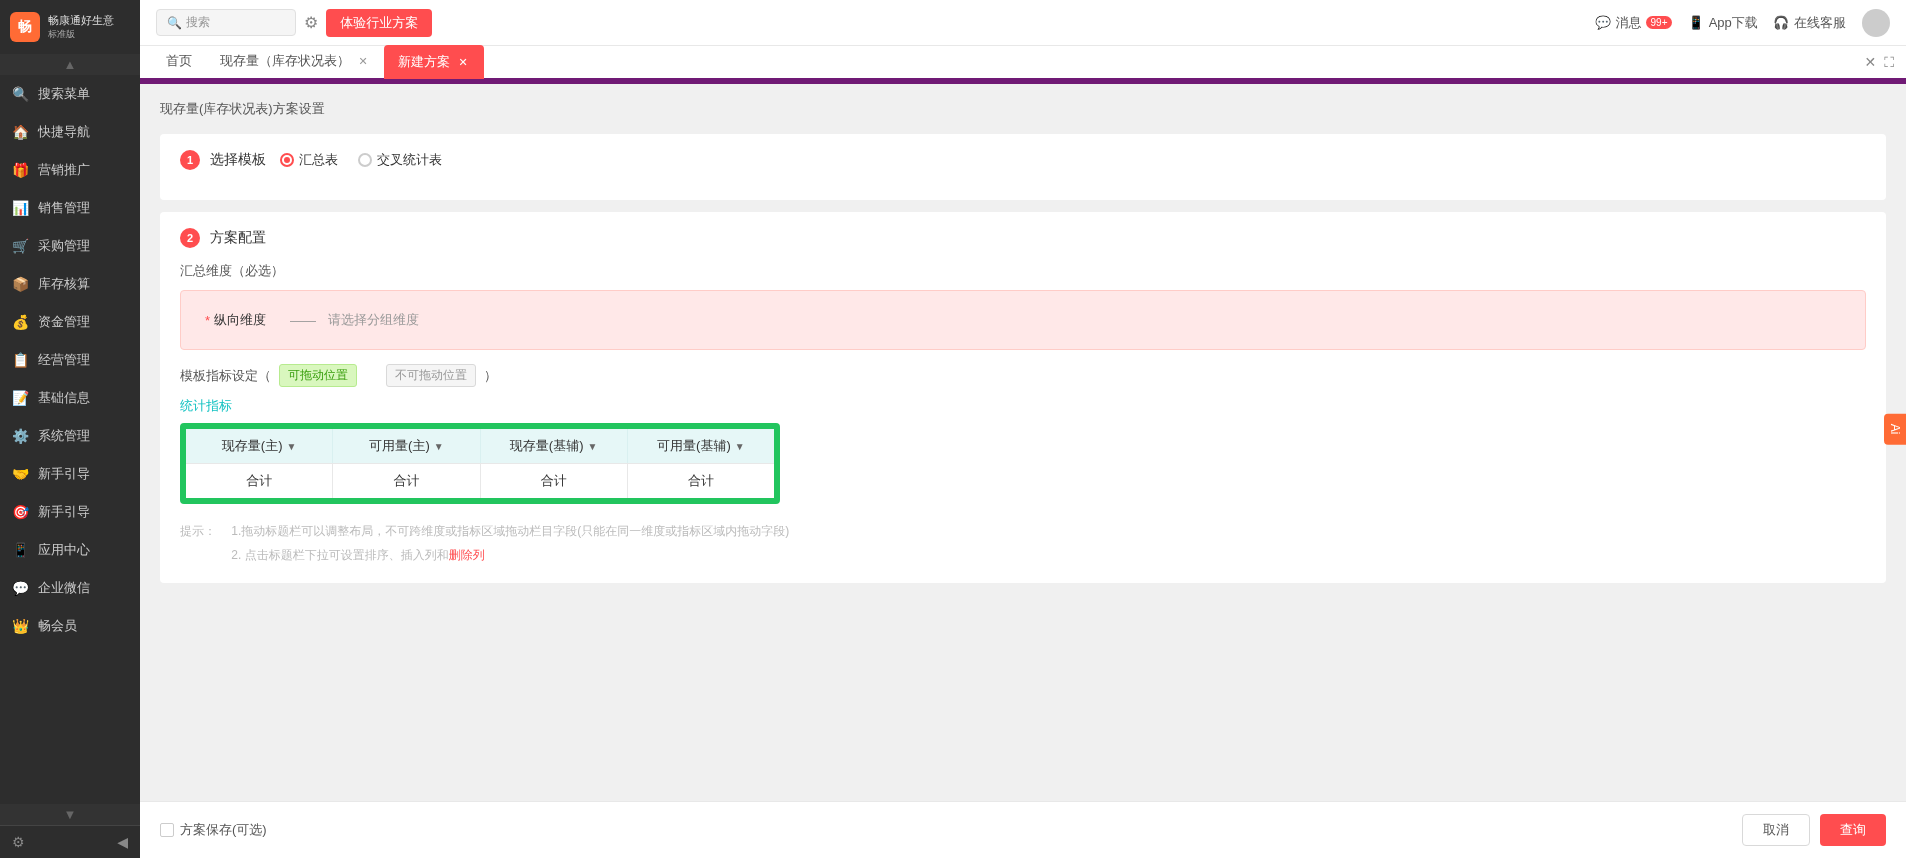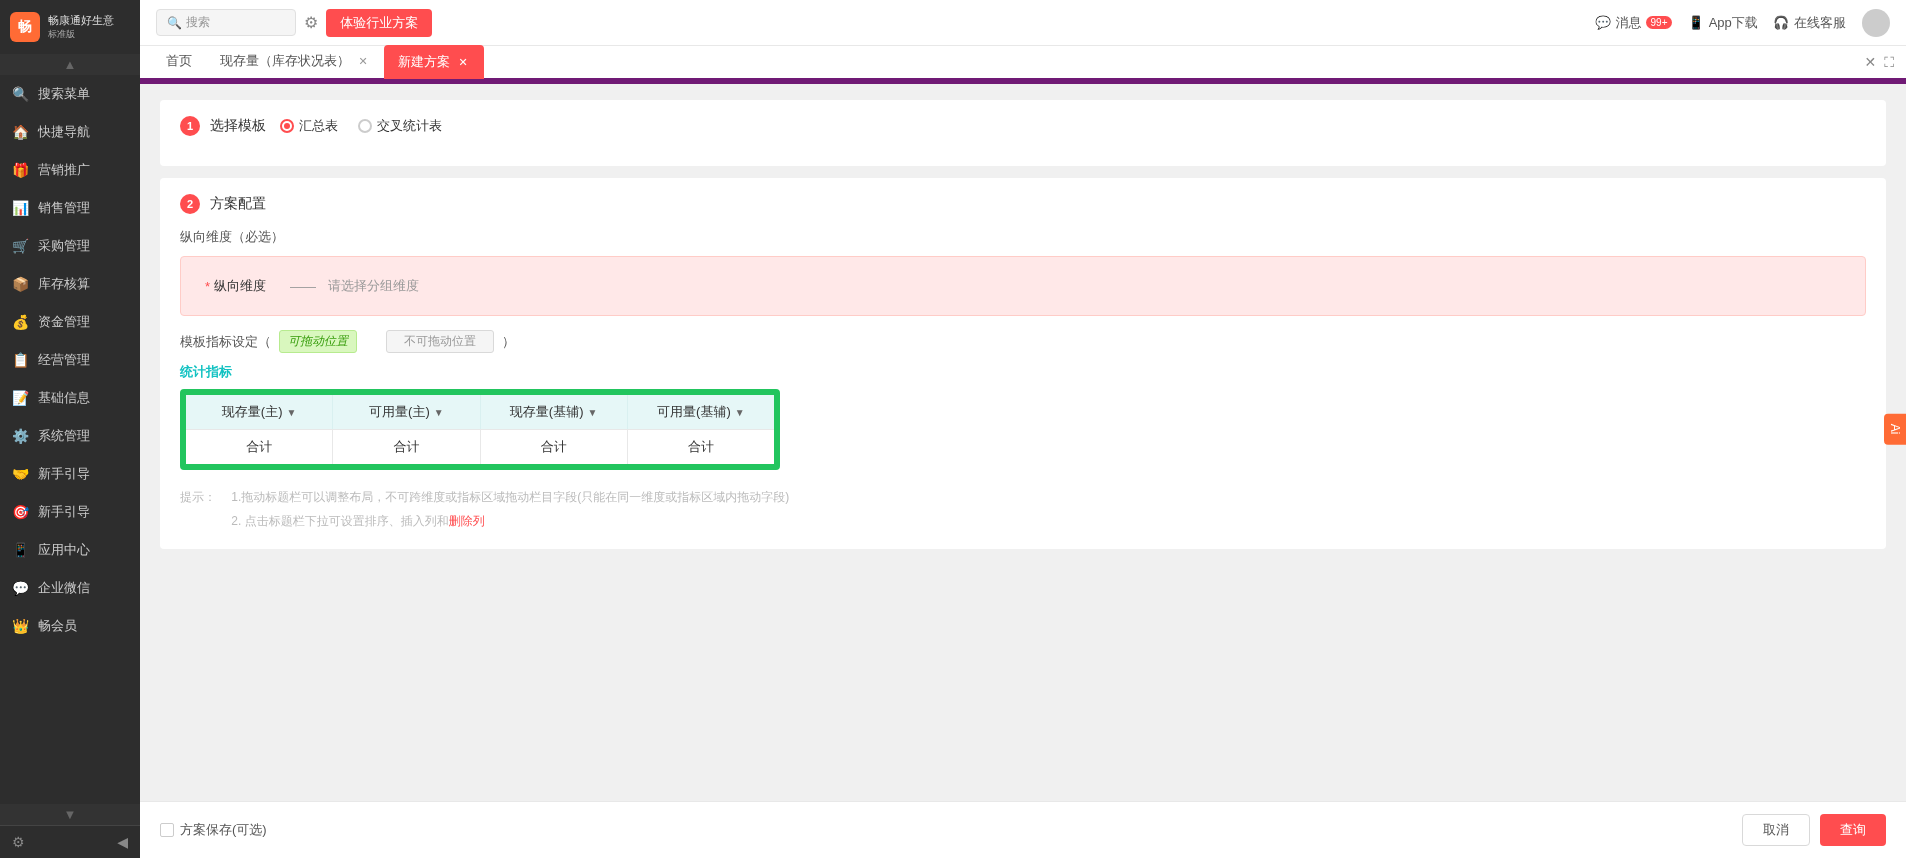--- a/index.html
+++ b/index.html
@@ -141,28 +141,28 @@
       display: flex; align-items: center;
     }
     .dimension-required { color: #ff4d4f; margin-right: 4px; }
     .dimension-label { color: #333; font-size: 13px; margin-right: 12px; }
     .dimension-dash { color: #999; margin: 0 12px; }
     .dimension-placeholder { color: #999; font-size: 13px; }
 
     .indicator-settings { font-size: 13px; color: #555; margin-bottom: 10px; display: flex; align-items: center; gap: 8px; }
     .indicator-badge-green {
       background: #d9f7be; border: 1px solid #b7eb8f; border-radius: 3px;
-      padding: 2px 8px; font-size: 12px; color: #389e0d; font-style: italic;
+      padding: 2px 8px; font-size: 12px; color: #389e0d;
     }
     .indicator-badge-gray {
       background: #f5f5f5; border: 1px solid #d9d9d9; border-radius: 3px;
-      padding: 2px 17px; font-size: 12px; color: #999;
-    }
-
-    .stats-label { color: #13c2c2; font-size: 13px; font-weight: 700; margin-bottom: 8px; }
+      padding: 2px 8px; font-size: 12px; color: #999;
+    }
+
+    .stats-label { color: #13c2c2; font-size: 13px; font-weight: 400; margin-bottom: 8px; }
 
     .table-wrapper {
       border: 6px solid #22c55e; border-radius: 4px; overflow: hidden;
       display: inline-block; min-width: 600px;
     }
     .table-header-row {
       display: flex; background: #e6f7f7;
     }
     .table-header-cell {
       padding: 8px 16px; font-size: 13px; color: #333;
@@ -344,20 +344,21 @@
       <span>新建方案</span>
       <span class="tab-close" style="color:white">✕</span>
     </div>
     <div class="tab-expand">
       <span style="font-size:14px;">✕</span>
       <span style="font-size:14px;">⛶</span>
     </div>
   </div>
 
   <div class="content">
+    <div class="page-title">现存量(库存状况表)方案设置</div>
 
     <div class="section-card">
       <div class="step-header">
         <div class="step-badge">1</div>
         <span class="step-title">选择模板</span>
         <div class="radio-group">
           <label class="radio-item">
             <div class="radio-dot checked"></div>
             <span>汇总表</span>
           </label>
@@ -368,21 +369,21 @@
         </div>
       </div>
     </div>
 
     <div class="section-card">
       <div class="step-header">
         <div class="step-badge">2</div>
         <span class="step-title">方案配置</span>
       </div>
 
-      <div class="section-label">纵向维度（必选）</div>
+      <div class="section-label">汇总维度（必选）</div>
 
       <div class="dimension-area">
         <span class="dimension-required">*</span>
         <span class="dimension-label">纵向维度</span>
         <span class="dimension-dash">——</span>
         <span class="dimension-placeholder">请选择分组维度</span>
       </div>
 
       <div class="indicator-settings">
         <span>模板指标设定（</span>

